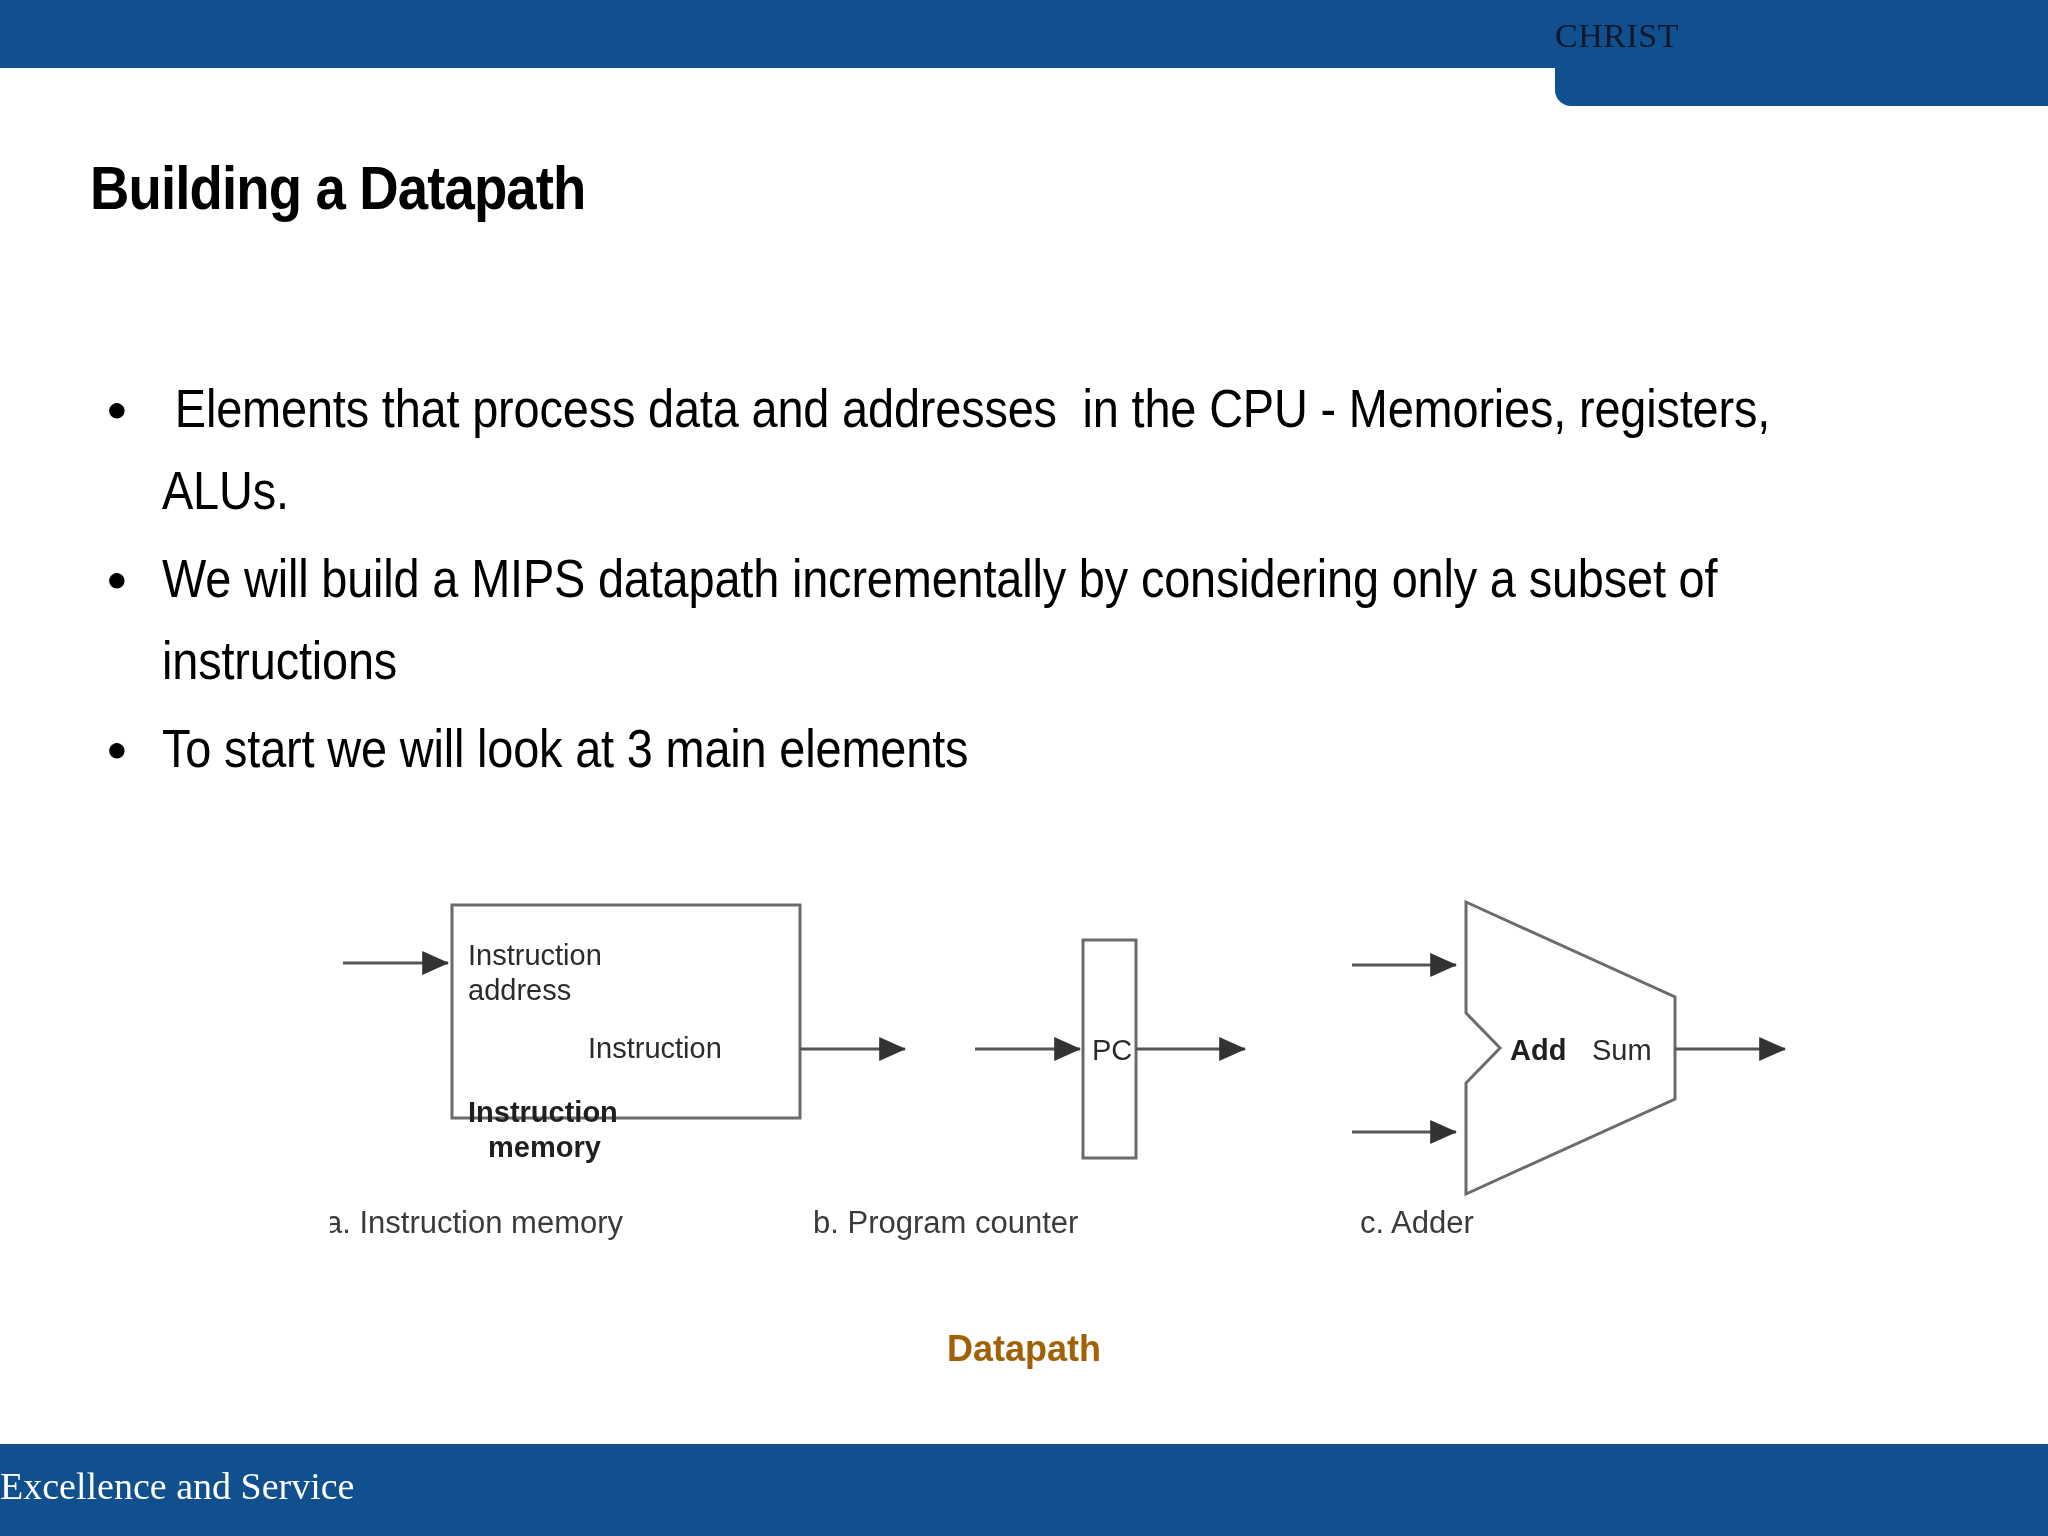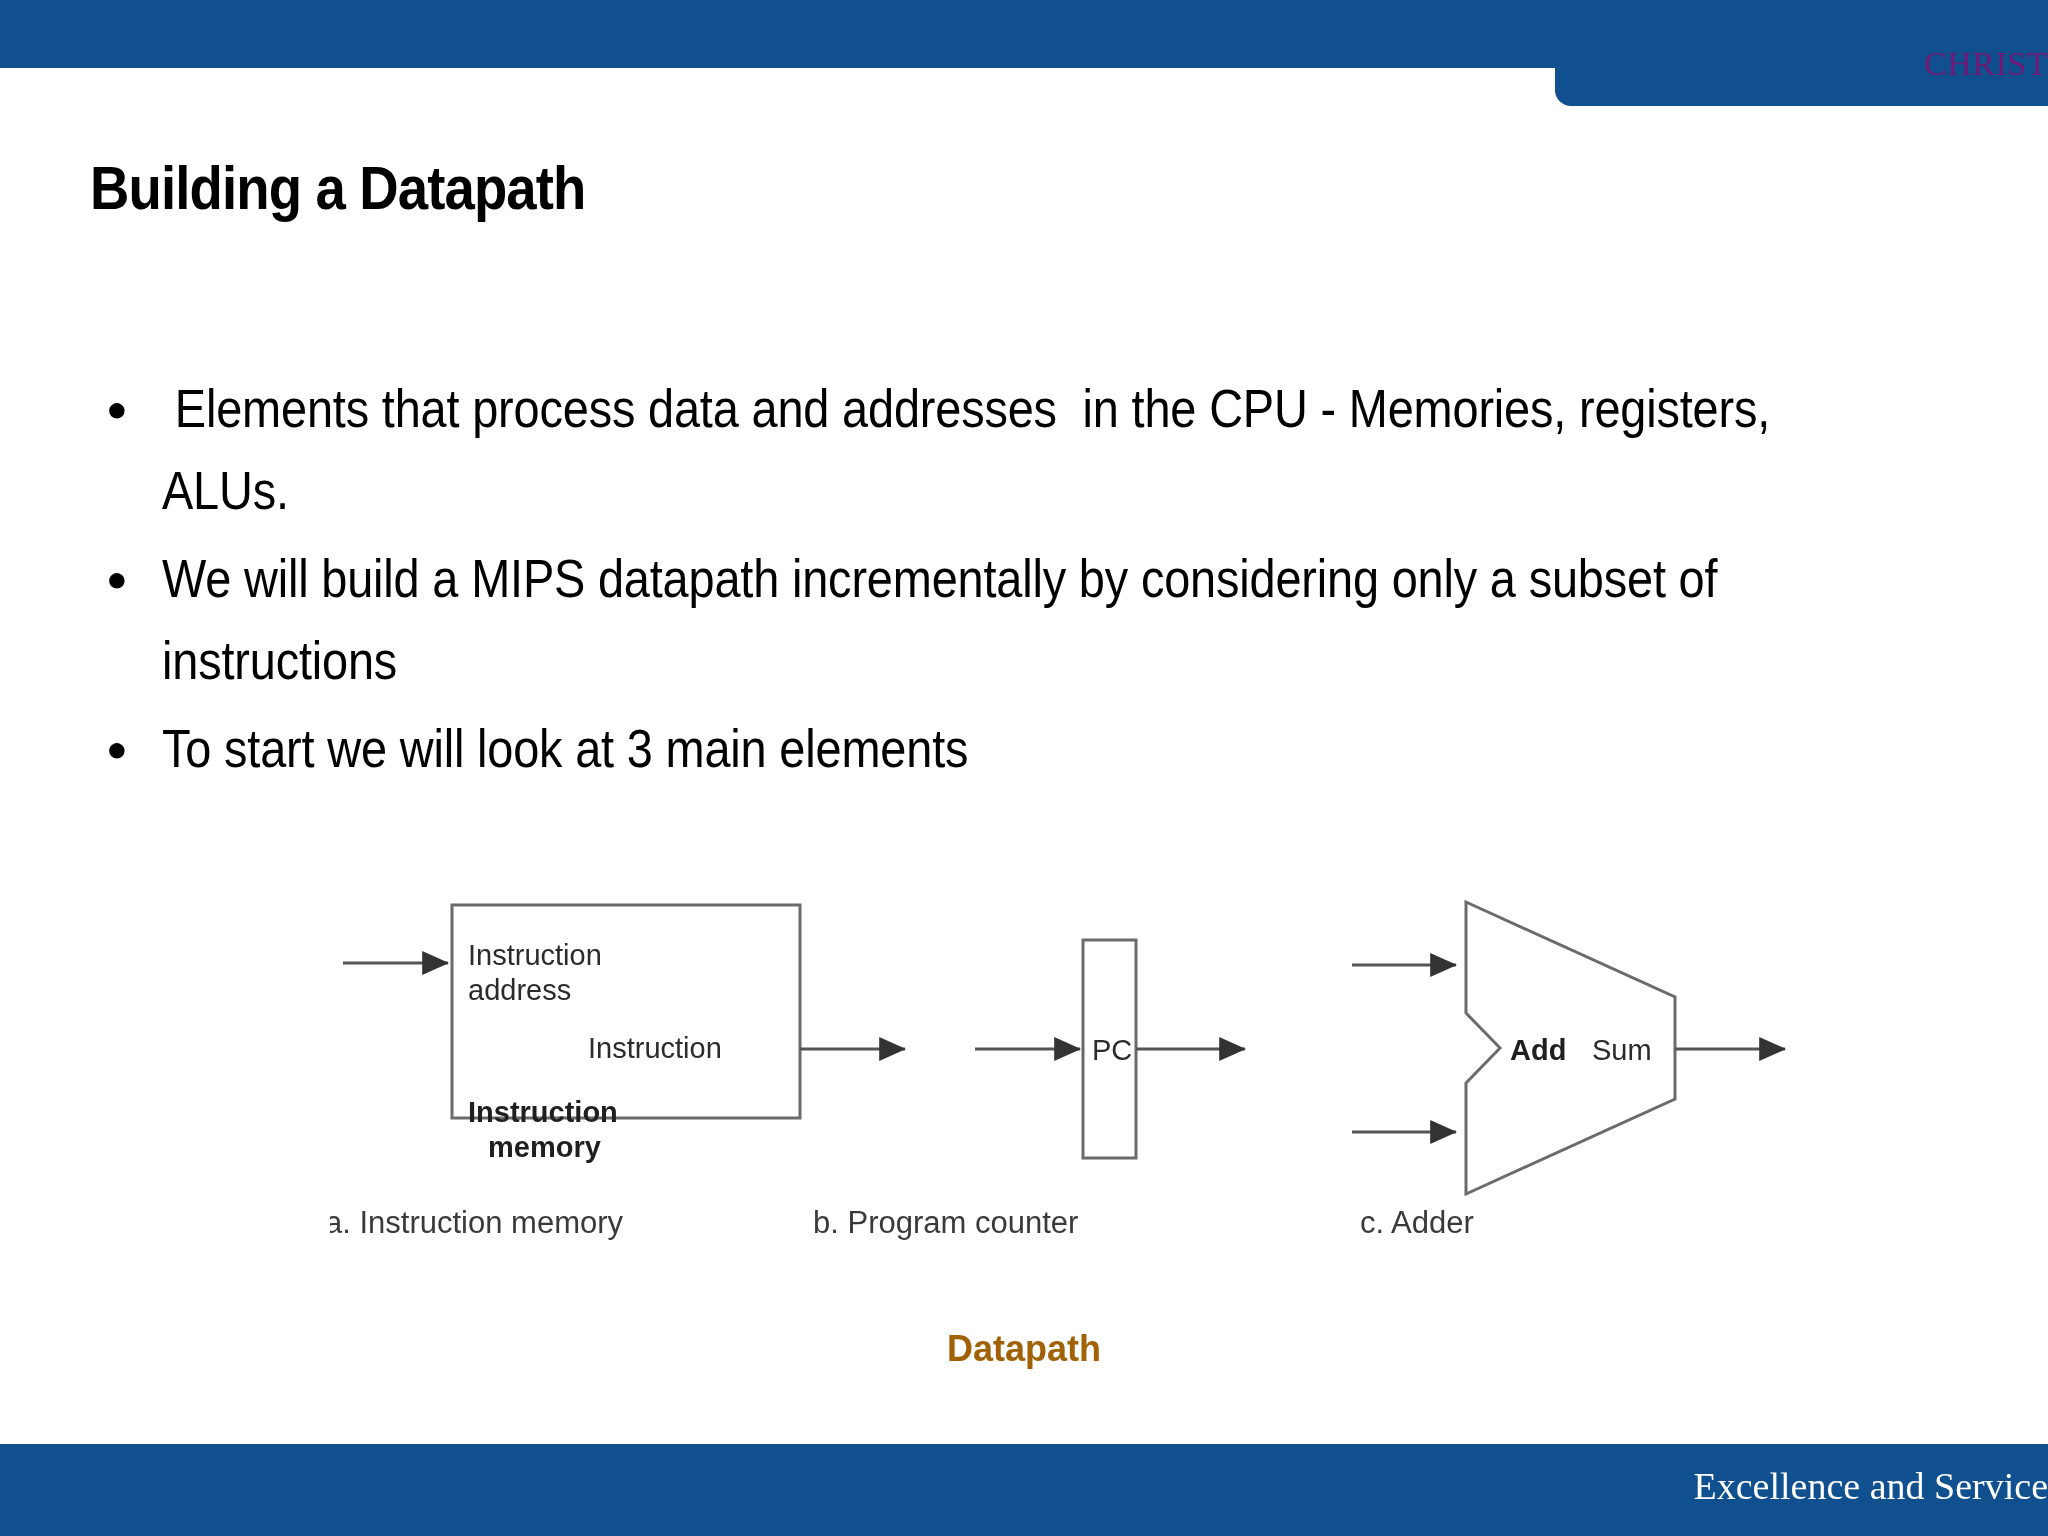--- a/index.html
+++ b/index.html
@@ -30,24 +30,24 @@
     left: 1555px;
     top: -12px;
     width: 505px;
     height: 118px;
     background: #10508F;
     border-bottom-left-radius: 16px;
   }
   .logo-text {
     position: absolute;
     left: 1555px;
-    top: 44px;
+    top: 16px;
     width: 493px;
-    text-align: right;
-    color: #701a75;
+    text-align: left;
+    color: #0f172a;
     font-family: "Liberation Serif", serif;
     line-height: 1.16;
   }
   .logo-line1 {
     font-size: 34px;
     letter-spacing: 0.5px;
     display: block;
   }
   .logo-line2 {
     font-size: 30px;
@@ -148,21 +148,21 @@
     width: 2076px;
     height: 102px;
     background: #10508F;
     border-radius: 12px;
   }
   .footer-text {
     position: absolute;
     left: 0;
     bottom: 28px;
     width: 2048px;
-    text-align: right;
+    text-align: left;
     color: #ffffff;
     font-family: "Liberation Serif", serif;
     font-size: 38px;
   }
 </style>
 </head>
 <body>
 
 <div class="top-bar"></div>
 <div class="logo-panel"></div>

